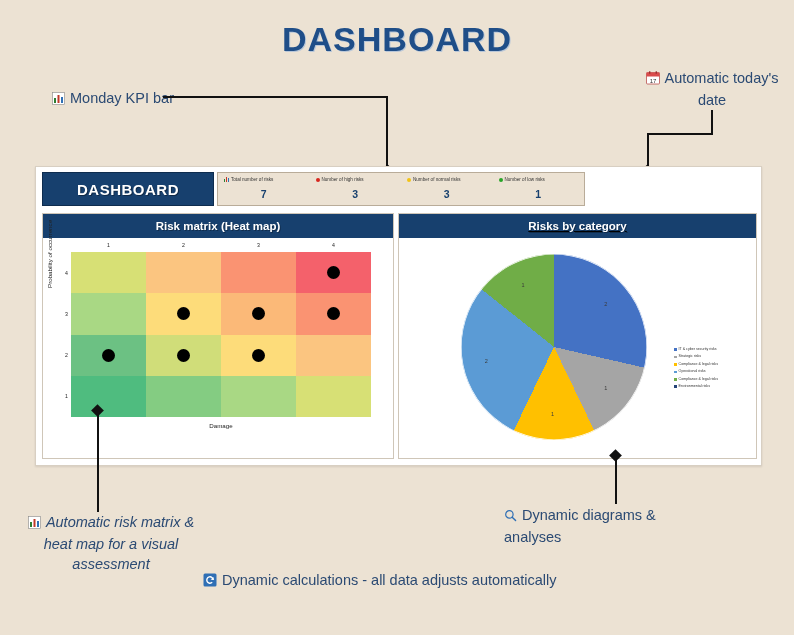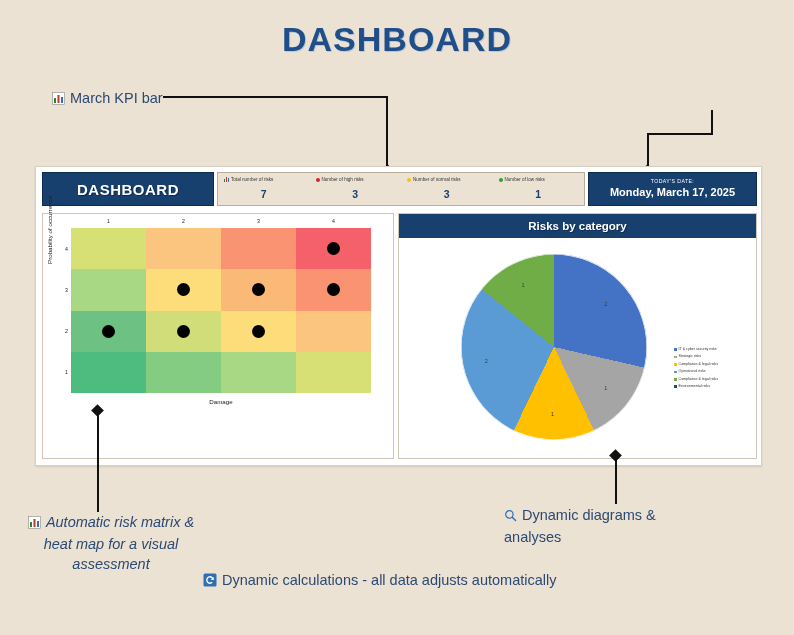--- a/index.html
+++ b/index.html
@@ -88,21 +88,21 @@
   }
   #date-caption{font-size:5.2px;margin-top:5px;letter-spacing:.4px;}
   #date-value{font-size:11px;font-weight:bold;margin-top:2px;}
 
   
   .panel{
     position:absolute;top:46px;height:244px;
     background:#fff;border:1px solid #cfc6b8;
   }
   #panel-heatmap{left:6px;width:350px;}
-  #panel-pie{left:362px;width:357px;}
+  #panel-pie{left:362px;width:357px;text-decoration:underline;}
   .panel-head{
     height:24px;background:#17406e;color:#fff;
     display:flex;align-items:center;justify-content:center;
     font-size:11.5px;font-weight:bold;
     text-shadow:1px 1px 0 rgba(0,0,0,.3);
   }
   .panel-body{position:relative;height:219px;background:#fff;}
 
   
   #hm-ylabel{
@@ -157,27 +157,38 @@
   <div id="main-title">DASHBOARD</div>
 
   <div class="anno" style="left:52px;top:88px;">
     <span class="ico">
       <svg width="13" height="13" viewBox="0 0 13 13">
         <rect x="0.5" y="0.5" width="12" height="12" fill="#fff" stroke="#888" stroke-width="0.6"></rect>
         <rect x="2" y="6" width="2" height="5" fill="#2e7d32"></rect>
         <rect x="5.5" y="3" width="2" height="8" fill="#c0392b"></rect>
         <rect x="9" y="5" width="2" height="6" fill="#2f6fb5"></rect>
       </svg>
-    </span><span>March KPI bar</span>
+    </span><span>Monday KPI bar</span>
   </div>
 
   <div class="lead" style="left:163px;top:96px;width:225px;height:2px;"></div>
   <div class="lead" style="left:386px;top:96px;width:2px;height:74px;"></div>
   <div class="diamond" style="left:383px;top:166px;"></div>
 
+  <div class="anno" style="left:634px;top:68px;width:156px;text-align:center;">
+    <span class="ico">
+      <svg width="14" height="14" viewBox="0 0 14 14">
+        <rect x="0.5" y="1.5" width="13" height="11.5" rx="1" fill="#fff" stroke="#b23b3b" stroke-width="0.7"></rect>
+        <rect x="0.5" y="1.5" width="13" height="4" fill="#d94b4b"></rect>
+        <rect x="3" y="0.3" width="1.4" height="2.4" fill="#9a2f2f"></rect>
+        <rect x="9.6" y="0.3" width="1.4" height="2.4" fill="#9a2f2f"></rect>
+        <text x="7" y="11.6" font-size="6" text-anchor="middle" fill="#333" font-family="Liberation Sans, sans-serif">17</text>
+      </svg>
+    </span><span>Automatic today's date</span>
+  </div>
   <div class="lead" style="left:711px;top:110px;width:2px;height:25px;"></div>
   <div class="lead" style="left:647px;top:133px;width:66px;height:2px;"></div>
   <div class="lead" style="left:647px;top:133px;width:2px;height:37px;"></div>
   <div class="diamond" style="left:643px;top:166px;"></div>
 
   <div id="dashboard-frame">
 
     <div id="top-row">
 
       <div id="dash-label">DASHBOARD</div>
@@ -215,28 +226,25 @@
         <div class="kpi">
           <div class="kpi-head">
             <span class="kpi-dot" style="background:#28a428;"></span>
             <span>Number of low risks</span>
           </div>
           <div class="kpi-val">1</div>
         </div>
 
       </div>
 
-      <div id="date-box">
-        <div id="date-caption">TODAY'S DATE:</div>
-        <div id="date-value">Monday, March 17, 2025</div>
-      </div>
 
     </div>
 
     <div class="panel" id="panel-heatmap">
+      <div class="panel-head">Risk matrix (Heat map)</div>
       <div class="panel-body">
         <div id="hm-ylabel">Probability of occurrence</div>
         <div id="hm-xticks">
           <div>1</div>
           <div>2</div>
           <div>3</div>
           <div>4</div>
         </div>
         <div id="hm-yticks">
           <div>4</div>

